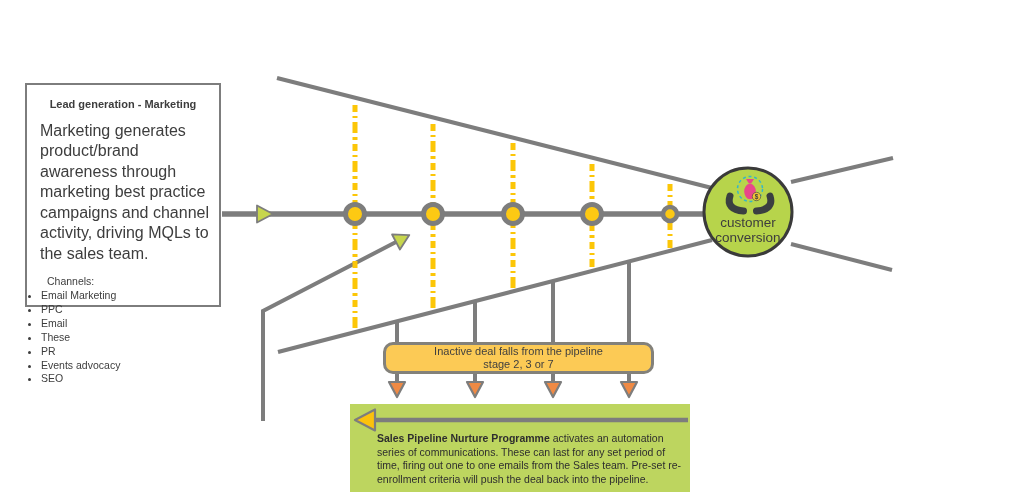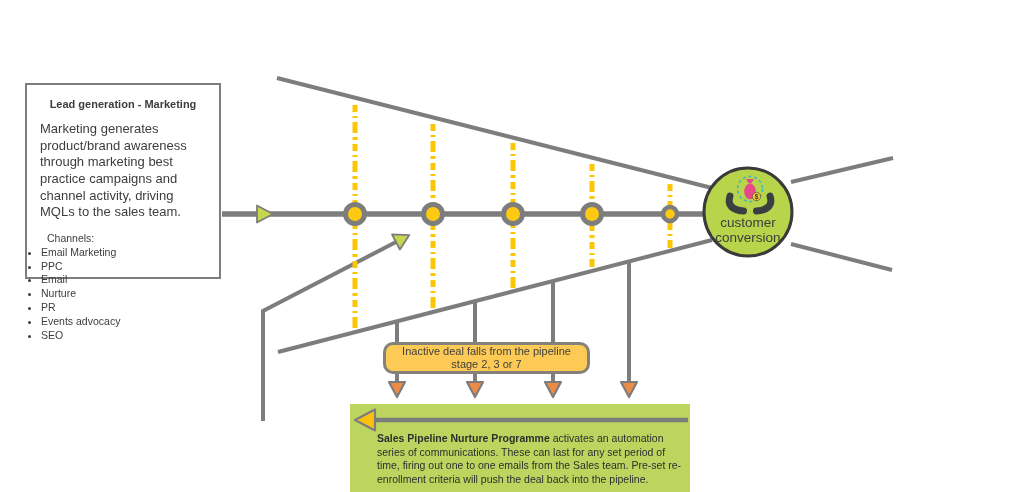--- a/index.html
+++ b/index.html
@@ -2,31 +2,31 @@
 <html><head>
 <meta charset="utf-8">
 <style>
   html,body { margin:0; padding:0; background:#ffffff; }
   .canvas {
     position:relative; width:1024px; height:492px; background:#ffffff;
     font-family:"Liberation Sans", sans-serif; overflow:hidden;
   }
   
   .lead-box {
-    position:absolute; left:25px; top:83px; width:196px; height:196px;
+    position:absolute; left:25px; top:83px; width:196px; height:224px;
     box-sizing:border-box; background:#ffffff; border:2px solid #7d7d7d;
     color:#3d3d3d; z-index:2;
   }
   .lead-title { text-align:center; font-weight:bold; font-size:11px; margin:13px 8px 0; }
-  .lead-body  { font-size:13px; line-height:1.28; margin:11px 9px 0 13px; }
+  .lead-body  { font-size:16px; line-height:1.28; margin:11px 9px 0 13px; }
   .lead-channels-label { font-size:10.5px; margin:11px 0 0 20px; }
   .lead-channels { font-size:10.5px; line-height:1.32; margin:2px 0 0 0; padding-left:14px; }
   
   .inactive-box {
-    position:absolute; left:383px; top:342px; width:207px; height:32px;
+    position:absolute; left:383px; top:342px; width:271px; height:32px;
     box-sizing:border-box; background:#fcca55; border:3px solid #83817a;
     border-radius:10px; display:flex; flex-direction:column; justify-content:center;
     align-items:center; font-size:11px; line-height:1.22; color:#3f3f3f; z-index:3;
   }
   
   .nurture-box {
     position:absolute; left:350px; top:404px; width:340px; height:89px;
     box-sizing:border-box; background:#bdd55f; z-index:1;
   }
   .nurture-text { margin:28px 8px 0 27px; font-size:10.5px; line-height:1.3; color:#2e2e2e; }
@@ -52,21 +52,21 @@
 <div class="canvas">
 
   <div class="lead-box">
     <div class="lead-title">Lead generation - Marketing</div>
     <p class="lead-body">Marketing generates product/brand awareness through marketing best practice campaigns and channel activity, driving MQLs to the sales team.</p>
     <div class="lead-channels-label">Channels:</div>
     <ul class="lead-channels">
       <li>Email Marketing</li>
       <li>PPC</li>
       <li>Email</li>
-      <li>Nurture</li>
+      <li>These</li>
       <li>PR</li>
       <li>Events advocacy</li>
       <li>SEO</li>
     </ul>
   </div>
 
   <div class="nurture-box">
     <p class="nurture-text"><b>Sales Pipeline Nurture Programme</b><span> activates an automation series of communications. These can last for any set period of time, firing out one to one emails from the Sales team. Pre-set re-enrollment criteria will push the deal back into the pipeline.</span></p>
   </div>
 

